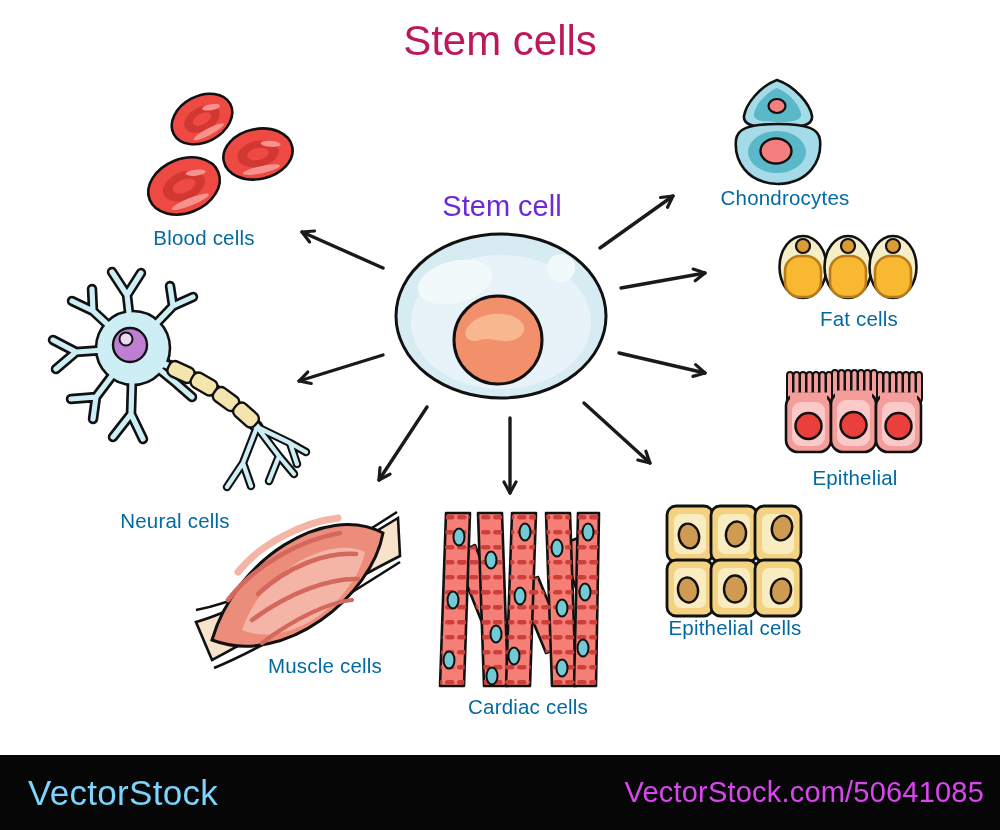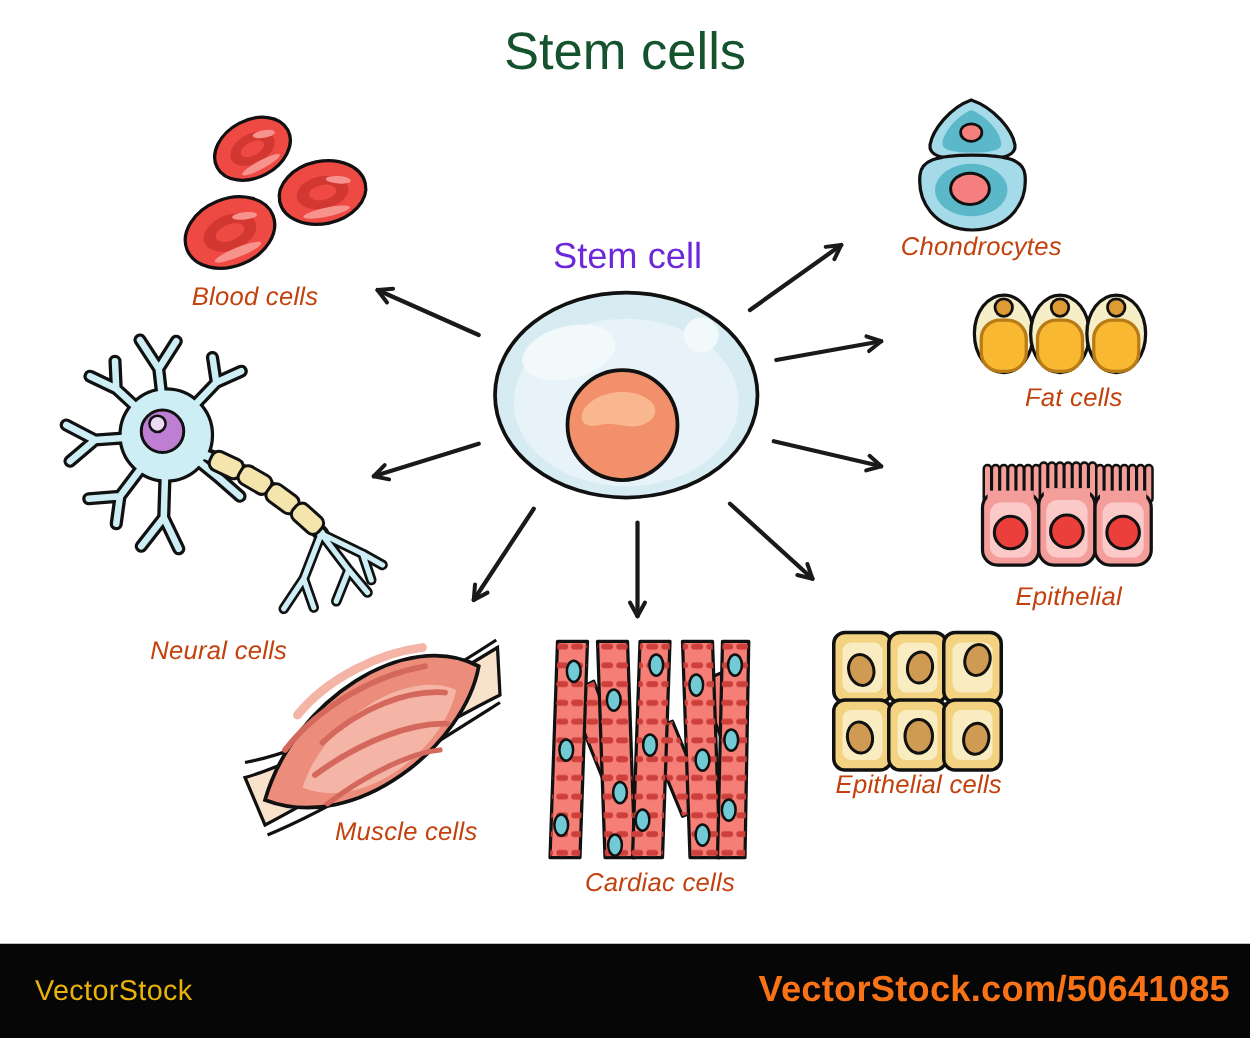--- a/index.html
+++ b/index.html
@@ -2,38 +2,38 @@
 <html><head>
 <meta charset="utf-8">
 <style>
   html,body{margin:0;padding:0;background:#ffffff;}
   .canvas{
     position:relative;width:1000px;height:830px;background:#ffffff;overflow:hidden;
     font-family:"Liberation Sans","DejaVu Sans",sans-serif;
   }
   .lbl{
     position:absolute;transform:translate(-50%,-50%);
-    color:#c2410c;font-size:20.5px;white-space:nowrap;letter-spacing:.2px;font-style:italic;
+    color:#0369a1;font-size:20.5px;white-space:nowrap;letter-spacing:.2px;
   }
   .title{
     position:absolute;left:500px;top:41px;transform:translate(-50%,-50%);
-    color:#14532d;font-size:42px;white-space:nowrap;
+    color:#be185d;font-size:42px;white-space:nowrap;
   }
   .center-label{
     position:absolute;left:502px;top:206px;transform:translate(-50%,-50%);
     color:#6d28d9;font-size:29px;white-space:nowrap;
   }
   svg.diagram{position:absolute;left:0;top:0;}
   .bar{
     position:absolute;left:0;top:755px;width:1000px;height:75px;background:#060606;
     display:flex;align-items:center;justify-content:space-between;
     padding:0 16px 0 28px;box-sizing:border-box;
   }
-  .brand{color:#eab308;font-size:23px;font-weight:500;letter-spacing:.3px;}
-  .urltext{color:#f97316;font-size:29px;font-weight:700;letter-spacing:.2px;}
+  .brand{color:#7dd3fc;font-size:35px;font-weight:500;letter-spacing:.3px;}
+  .urltext{color:#d946ef;font-size:29px;font-weight:400;letter-spacing:.2px;}
 </style>
 </head>
 <body>
 
 <div class="canvas">
 
   <svg class="diagram" width="1000" height="760" viewBox="0 0 1000 760">
     <defs>
       <marker id="ah" markerUnits="userSpaceOnUse" markerWidth="22" markerHeight="22" refX="15" refY="10" orient="auto">
         <path d="M4,4 L15,10 L4,16" fill="none" stroke="#1a1a1a" stroke-width="3.2" stroke-linecap="round" stroke-linejoin="round"></path>

